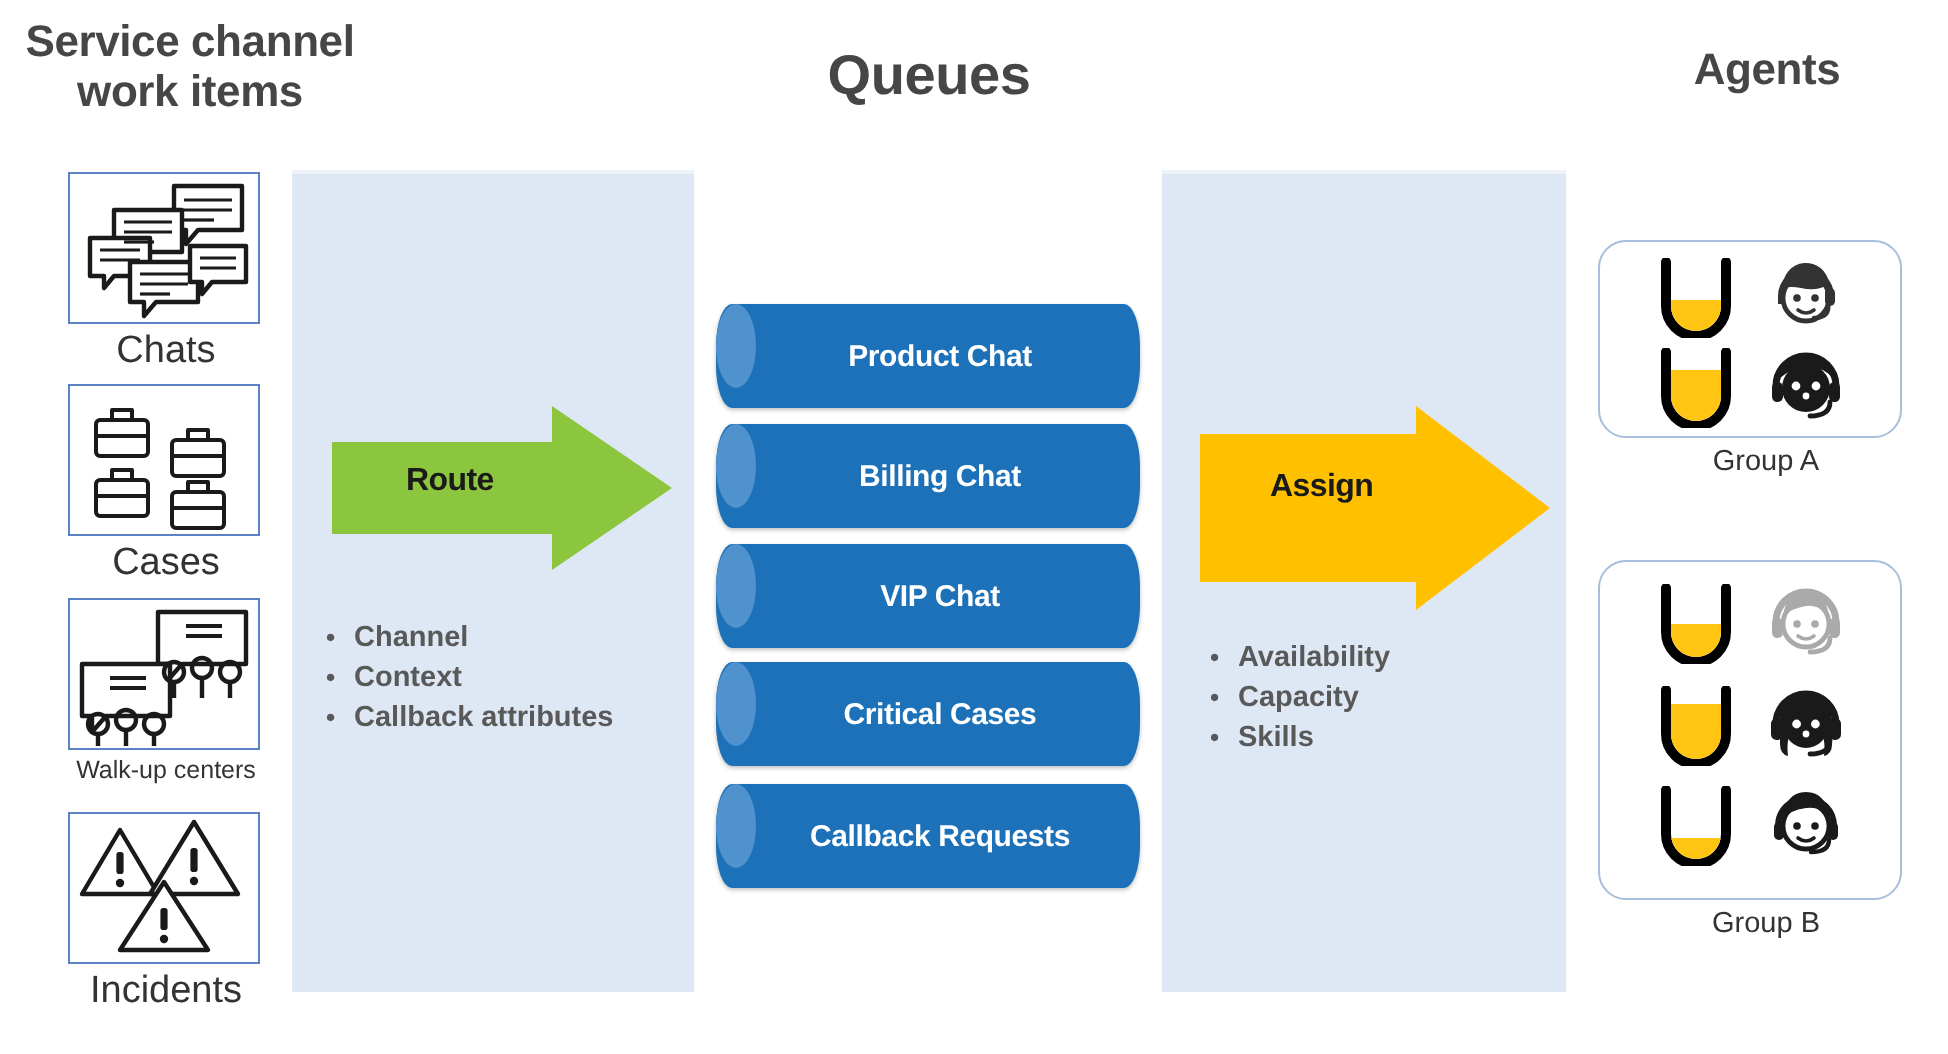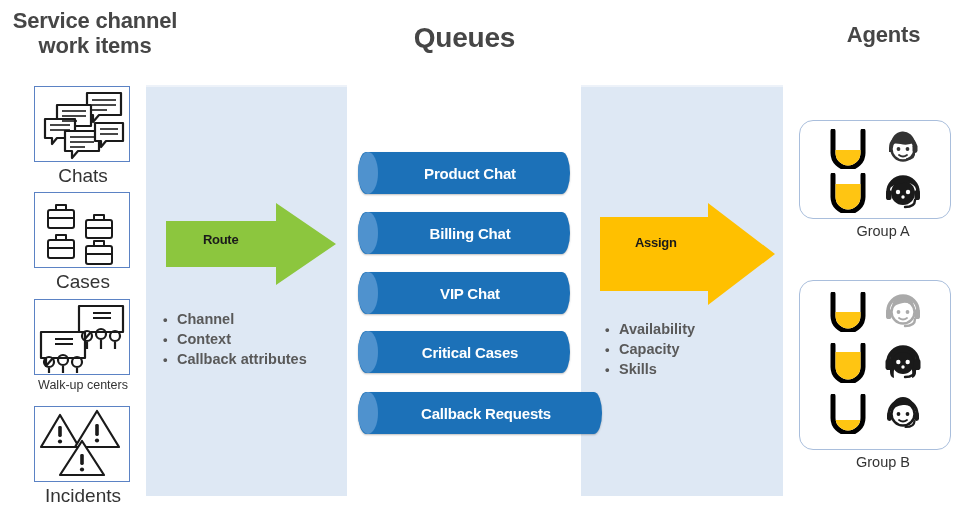--- a/index.html
+++ b/index.html
@@ -41,56 +41,56 @@
   #wi-3{ top:406px; }
   #wi-2 .wi-label{ font-size:12.5px; margin-left:-8px; width:114px; }
 
   .wi-box svg{ display:block; }
 
   
   .arrow-wrap{ position:absolute; }
   #arrow-route{  left:166px; top:203px; width:170px; height:82px; }
   #arrow-assign{ left:600px; top:203px; width:175px; height:110px; }
   .arrow-label{
-    position:absolute;font-weight:bold;font-size:13px;color:#1a1a1a;
+    position:absolute;font-weight:bold;font-size:16px;color:#1a1a1a;
     letter-spacing:-0.3px;
     text-align:center;
   }
   #lbl-route{  left:203px; top:232px; }
   #lbl-assign{ left:635px; top:235px; }
 
   
   .bullets{ position:absolute; font-size:14.5px; font-weight:bold; color:#595959; }
   #bul-route{  left:163px; top:311px; }
   #bul-assign{ left:605px; top:321px; }
   .bullets .row{ display:flex; align-items:baseline; margin-bottom:4px; }
   .bullets .dot{ width:14px; font-size:13px; color:#595959; }
 
   
   .queue{
-    position:absolute;left:358px;width:212px;height:42px;
+    position:absolute;left:358px;width:212px;height:52px;
   }
   .q-body{
     position:absolute;inset:0;background:#1C71B8;border-radius:8px/21px;
     box-shadow:0 1px 2px rgba(0,0,0,.25);
   }
   .q-cap{
     position:absolute;left:0;top:0;width:20px;height:42px;
     background:#4F92CE;border-radius:10px/21px;
   }
   .q-text{
     position:absolute;inset:0;display:flex;align-items:center;justify-content:center;
     color:#ffffff;font-weight:bold;font-size:15px;letter-spacing:-0.2px;
     padding-left:12px;box-sizing:border-box;
   }
   #q-0{ top:152px; }
   #q-1{ top:212px; }
   #q-2{ top:272px; }
   #q-3{ top:331px; }
-  #q-4{ top:392px;padding-left:32px; }
+  #q-4{ top:392px; }
 
   
   .group{ position:absolute; left:799px; width:168px; }
   .group-card{
     border:1.5px solid #A9BEDC;border-radius:14px;background:#ffffff;
     box-sizing:border-box;width:152px;
     display:flex;flex-direction:column;justify-content:center;
     padding:8px 0;
   }
   .group-label{

